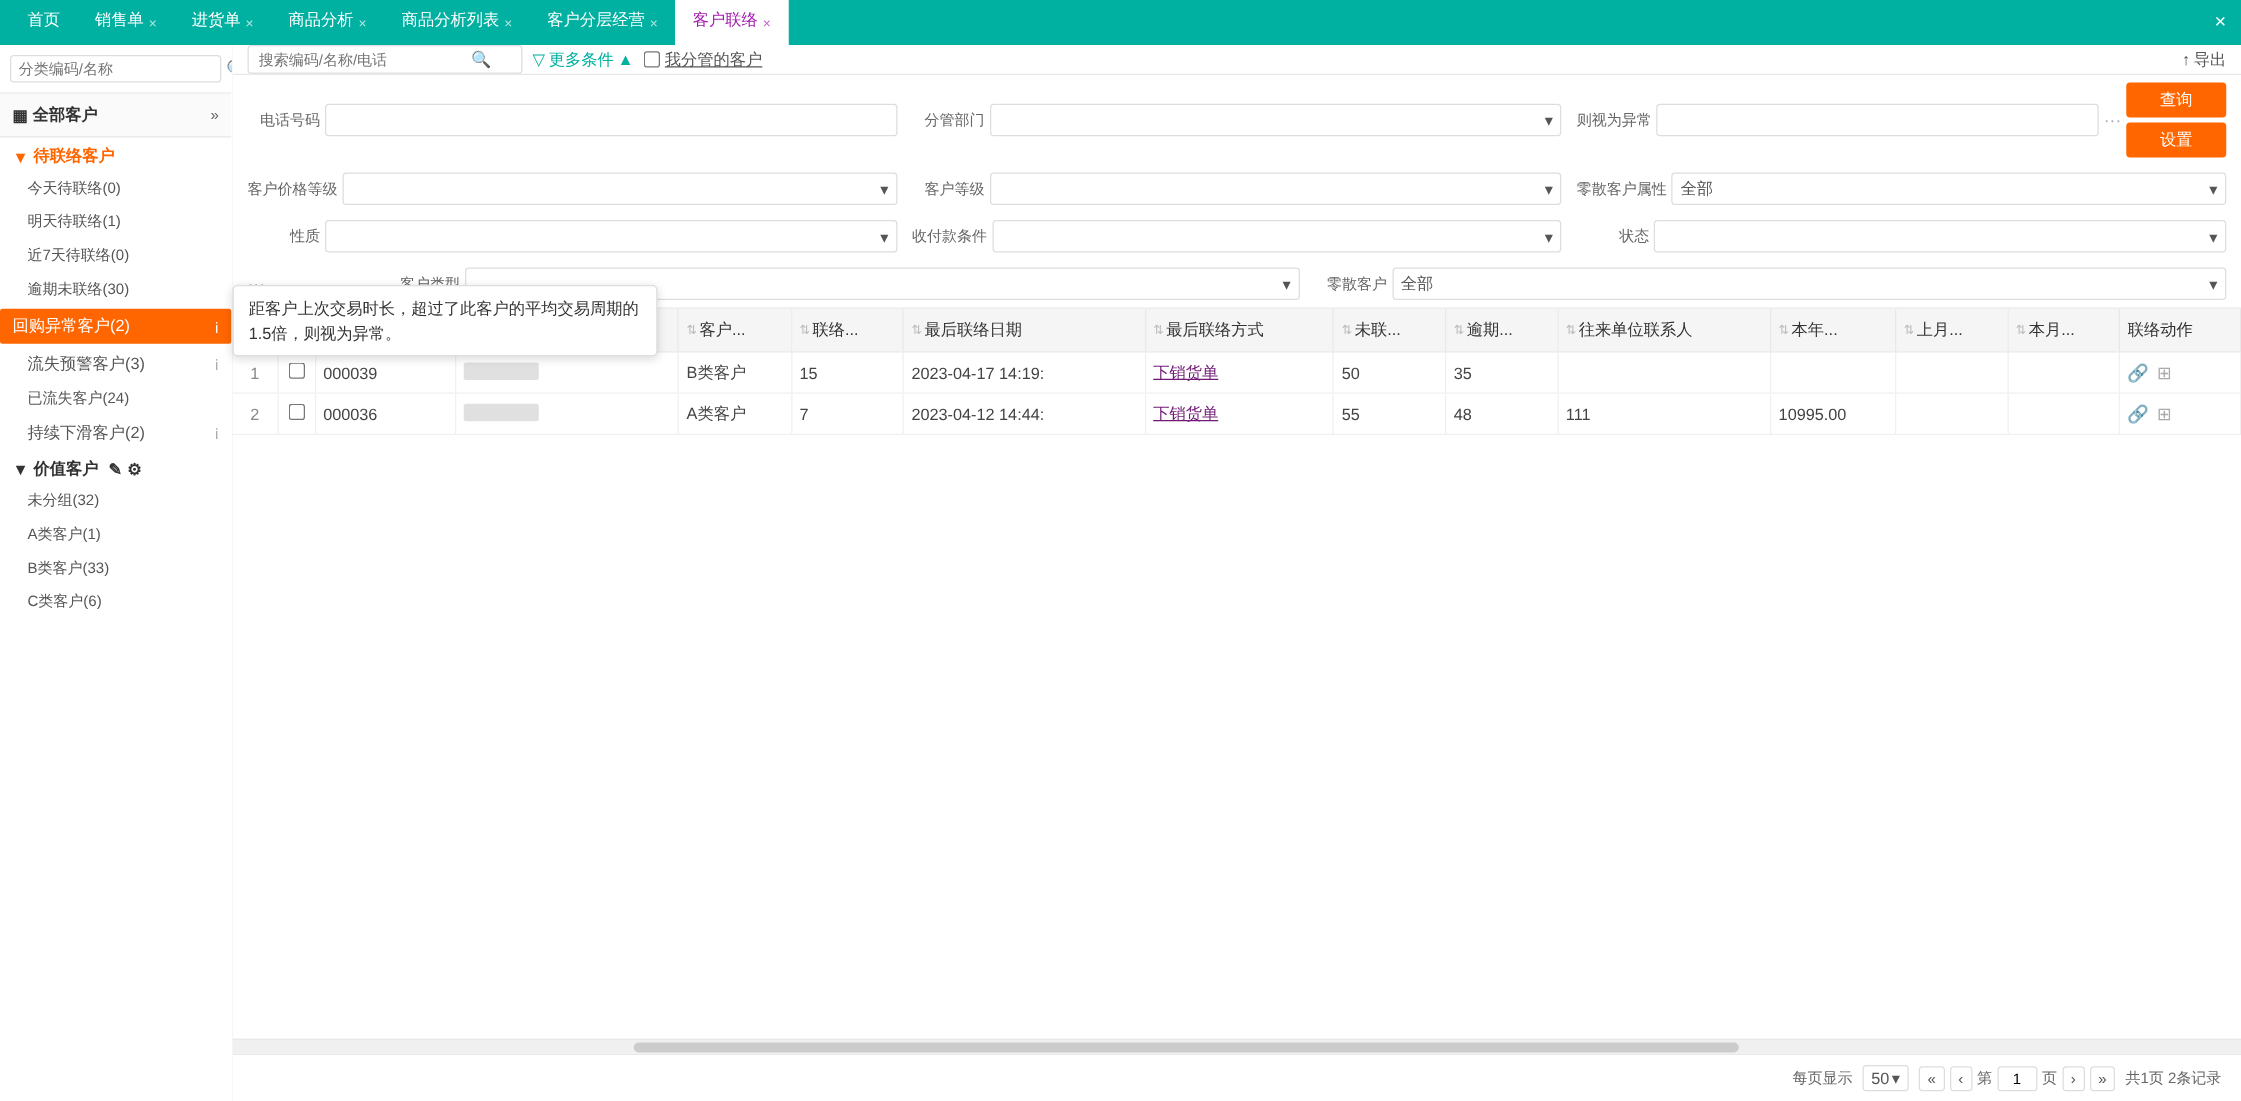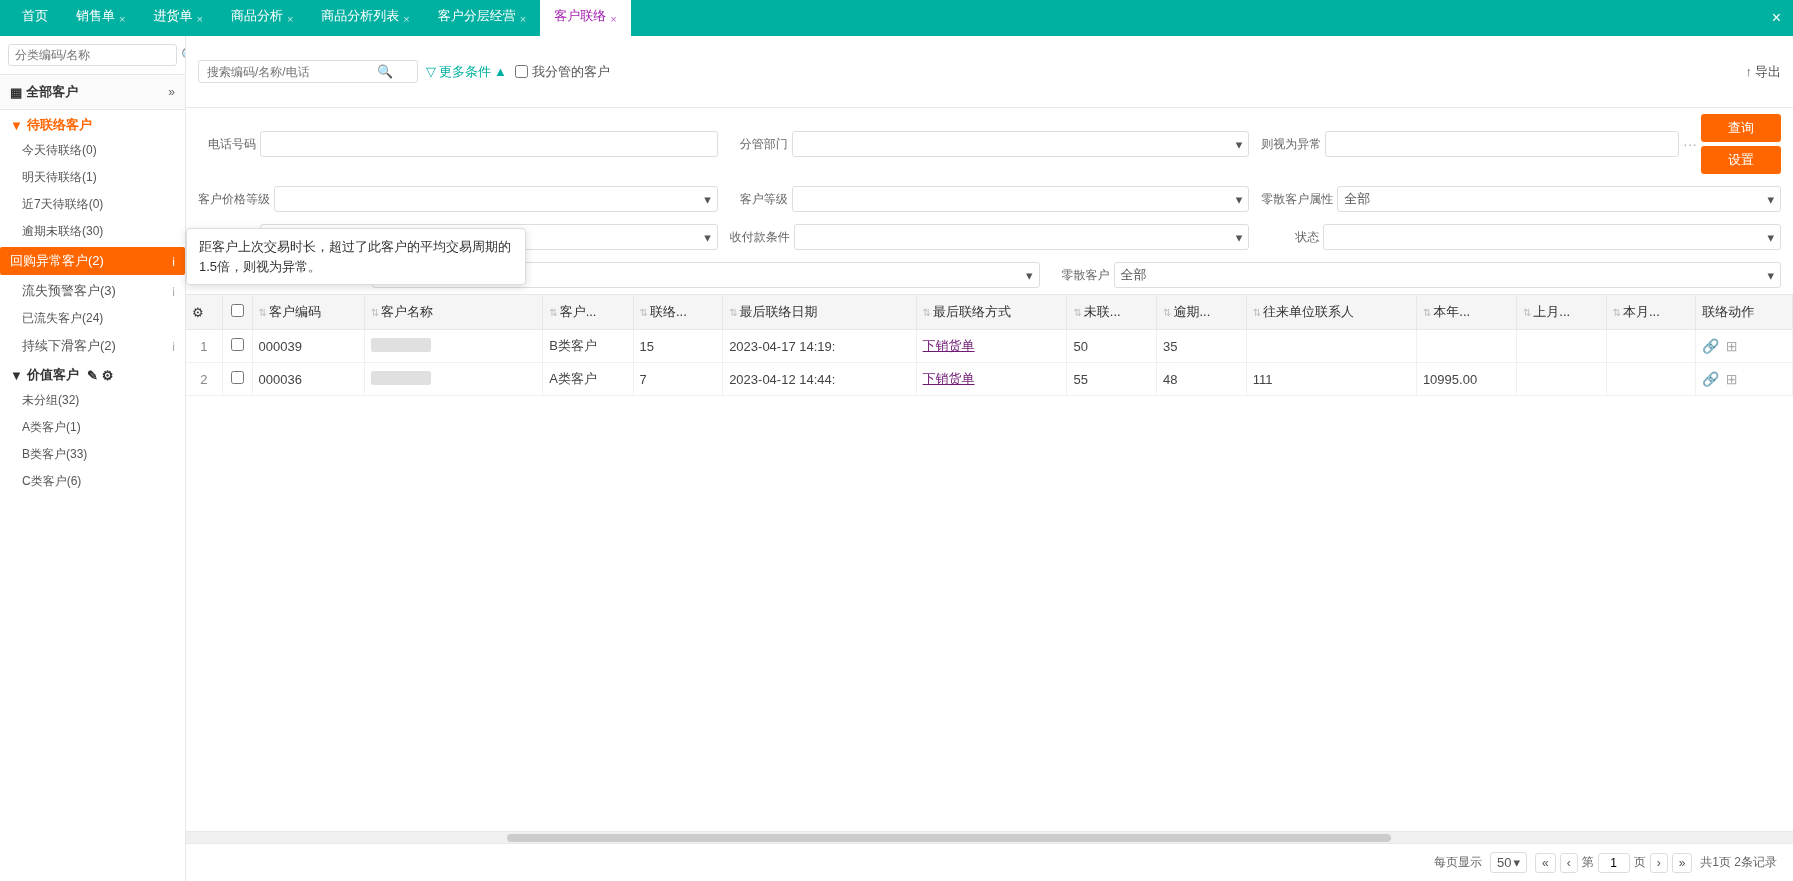--- a/index.html
+++ b/index.html
@@ -154,21 +154,21 @@
     .content-area {
       flex: 1;
       display: flex;
       flex-direction: column;
       background: #fff;
       overflow: hidden;
     }
 
     
     .filter-bar {
-      padding: 24px 12px;
+      padding: 0 12px;
       border-bottom: 1px solid #e8e8e8;
       display: flex;
       align-items: center;
       gap: 8px;
       background: #fff;
     }
     .search-input-wrap {
       display: flex;
       align-items: center;
       border: 1px solid #ddd;
@@ -191,20 +191,21 @@
       align-items: center;
       gap: 3px;
     }
     .checkbox-label {
       display: flex;
       align-items: center;
       gap: 4px;
       font-size: 12px;
       color: #555;
       cursor: pointer;
+      text-decoration: underline;
     }
     .export-btn {
       margin-left: auto;
       color: #555;
       font-size: 12px;
       cursor: pointer;
       display: flex;
       align-items: center;
       gap: 3px;
     }

